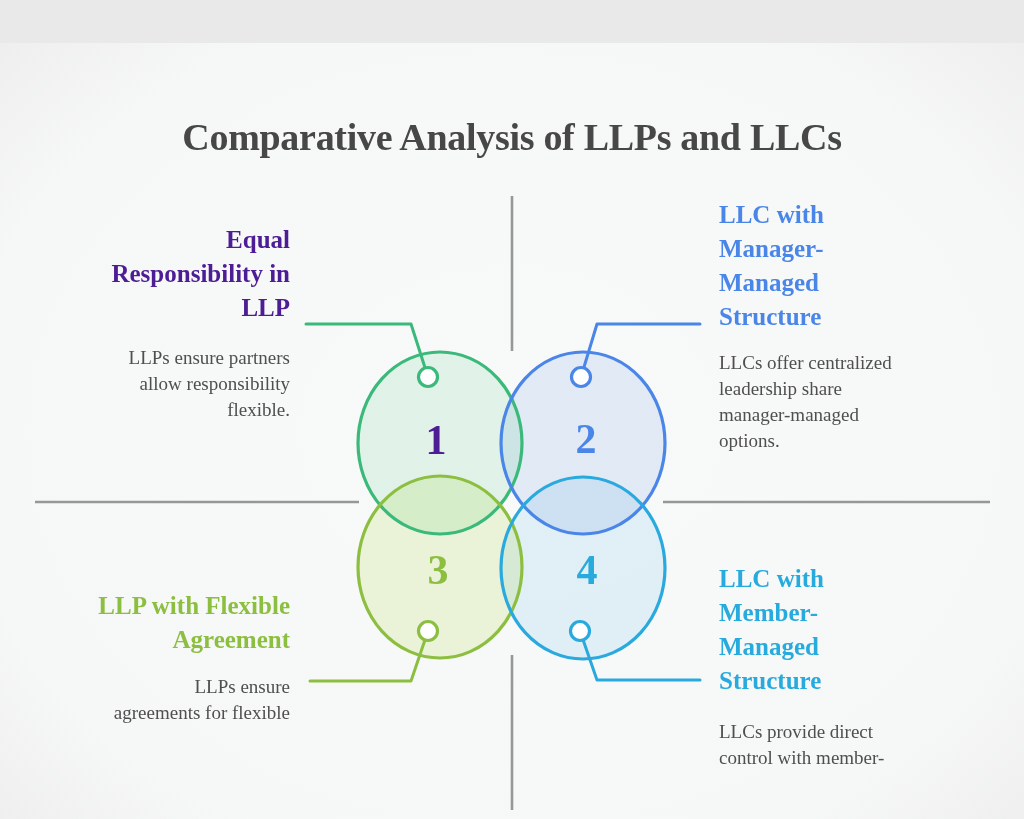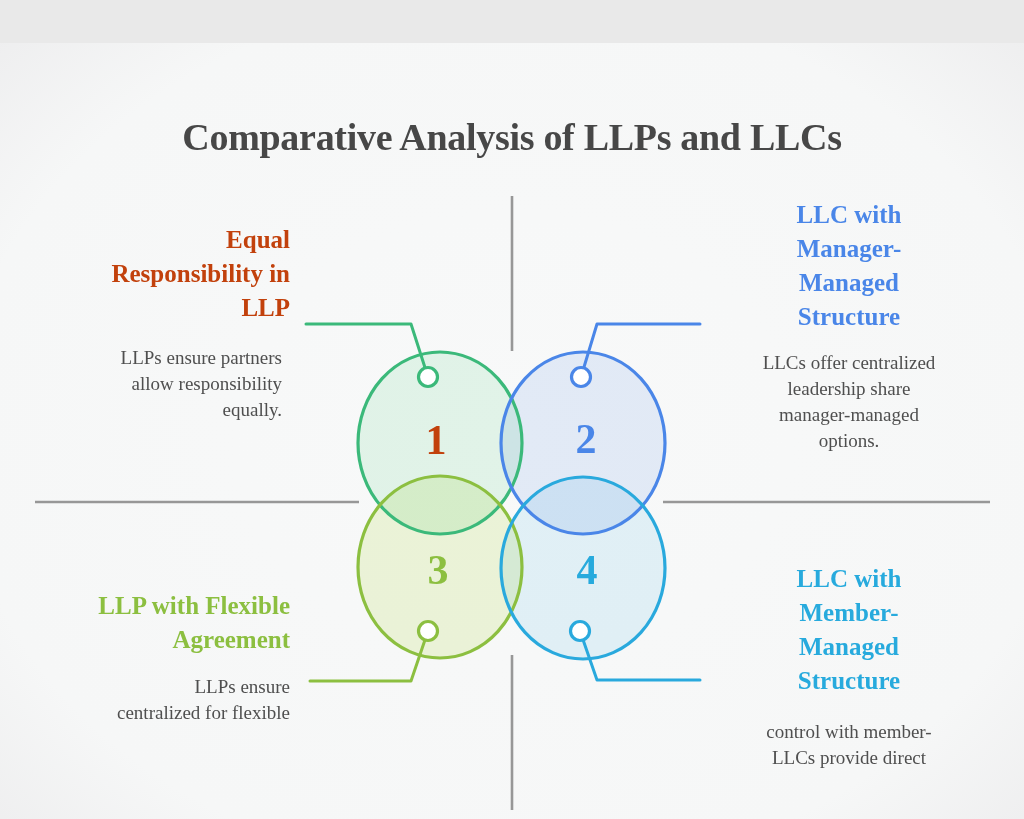--- a/index.html
+++ b/index.html
@@ -15,32 +15,32 @@
   .page-title{
     position:absolute;left:0;top:72px;width:1024px;
     text-align:center;
     font-size:38px;line-height:44px;font-weight:700;
     color:#474747;letter-spacing:-0.3px;
   }
   .section{position:absolute;}
   .sec-heading{font-size:25px;line-height:34px;font-weight:700;}
   .sec-body{font-size:19px;line-height:26px;color:#4f4f4f;}
   .align-right{text-align:right;}
-  .align-left{text-align:center;}
+  .align-left{text-align:left;}
   
   .s1-heading{left:40px;top:180px;width:250px;}
-  .s1-body{left:32px;top:302px;width:250px;}
+  .s1-body{left:40px;top:302px;width:250px;}
   .s2-heading{left:719px;top:155px;width:260px;}
   .s2-body{left:719px;top:307px;width:260px;}
   .s3-heading{left:40px;top:546px;width:250px;}
   .s3-body{left:40px;top:631px;width:250px;}
   .s4-heading{left:719px;top:519px;width:260px;}
   .s4-body{left:719px;top:676px;width:260px;}
   
-  .c1{color:#c2410c;}
+  .c1{color:#4c1d95;}
   .c2{color:#4a86e8;}
   .c3{color:#8cbf40;}
   .c4{color:#27aadd;}
   .circle-number{
     position:absolute;width:80px;
     text-align:center;
     font-size:42px;line-height:42px;font-weight:700;
     transform:translate(-50%,-50%);
   }
   .n1{left:436px;top:397px;}
@@ -94,21 +94,21 @@
   <div class="page-title">Comparative Analysis of LLPs and LLCs</div>
 
   <div class="section sec-heading align-right c1 s1-heading">
     <div>Equal</div>
     <div>Responsibility in</div>
     <div>LLP</div>
   </div>
   <div class="section sec-body align-right s1-body">
     <div>LLPs ensure partners</div>
     <div>allow responsibility</div>
-    <div>equally.</div>
+    <div>flexible.</div>
   </div>
 
   <div class="section sec-heading align-left c2 s2-heading">
     <div>LLC with</div>
     <div>Manager-</div>
     <div>Managed</div>
     <div>Structure</div>
   </div>
   <div class="section sec-body align-left s2-body">
     <div>LLCs offer centralized</div>
@@ -116,32 +116,32 @@
     <div>manager-managed</div>
     <div>options.</div>
   </div>
 
   <div class="section sec-heading align-right c3 s3-heading">
     <div>LLP with Flexible</div>
     <div>Agreement</div>
   </div>
   <div class="section sec-body align-right s3-body">
     <div>LLPs ensure</div>
-    <div>centralized for flexible</div>
+    <div>agreements for flexible</div>
   </div>
 
   <div class="section sec-heading align-left c4 s4-heading">
     <div>LLC with</div>
     <div>Member-</div>
     <div>Managed</div>
     <div>Structure</div>
   </div>
   <div class="section sec-body align-left s4-body">
+    <div>LLCs provide direct</div>
     <div>control with member-</div>
-    <div>LLCs provide direct</div>
   </div>
 
   <div class="circle-number c1 n1">1</div>
   <div class="circle-number c2 n2">2</div>
   <div class="circle-number c3 n3">3</div>
   <div class="circle-number c4 n4">4</div>
 
 </div>
 
 </body></html>

